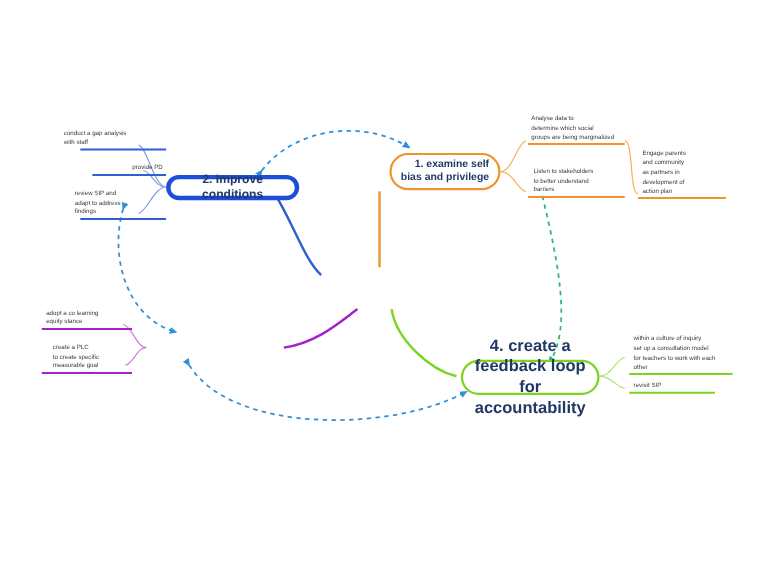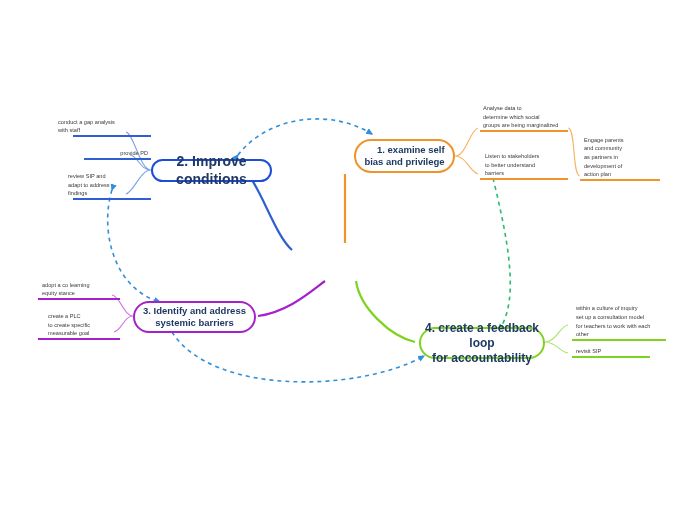--- a/index.html
+++ b/index.html
@@ -27,23 +27,23 @@
     line-height:1.25;
     white-space:pre-line;
   }
   #center-node{
     border:2px solid #7fb4dd;
     color:#17365d;
     font-size:11.5px;
     padding:2px 8px;
   }
   #node-1{border:2px solid #f0932b;font-size:9.5px;}
-  #node-2{border:2px solid #1d4ed8;font-size:14px;}
+  #node-2{border:4px solid #1d4ed8;font-size:11px;}
   #node-3{border:2px solid #a521c9;font-size:9.5px;}
-  #node-4{border:2px solid #7ed321;font-size:12px;}
+  #node-4{border:2px solid #7ed321;font-size:15px;}
 
   .leaf{
     position:absolute;
     box-sizing:border-box;
     font-size:5.6px;
     color:#3a3a3a;
     line-height:1.55;
     white-space:pre-line;
     padding:0 2px 1px 2px;
     display:flex;
@@ -105,22 +105,20 @@
     <line x1="572" y1="340" x2="666" y2="340" stroke="#7ed321" stroke-width="1.8"></line>
     <line x1="572" y1="357" x2="650" y2="357" stroke="#7ed321" stroke-width="1.8"></line>
   </svg>
 
 
   <div class="node" id="node-1" style="left:354px;top:139px;width:101px;height:34px;text-align:right;">1. examine self
 bias and privilege</div>
 
   <div class="node" id="node-2" style="left:151px;top:159px;width:121px;height:23px;">2. Improve conditions</div>
 
-  <div class="node" id="node-3" style="left:133px;top:301px;width:123px;height:32px;">3. Identify and address
-systemic barriers</div>
 
   <div class="node" id="node-4" style="left:419px;top:327px;width:126px;height:32px;">4. create a feedback loop
 for accountability</div>
 
   <div class="leaf" style="left:56px;top:115px;width:96px;height:21px;">conduct a gap analysis
 with staff</div>
 
   <div class="leaf right-align" style="left:84px;top:146px;width:66px;height:13px;">provide PD</div>
 
   <div class="leaf" style="left:66px;top:168px;width:86px;height:31px;">review SIP and

